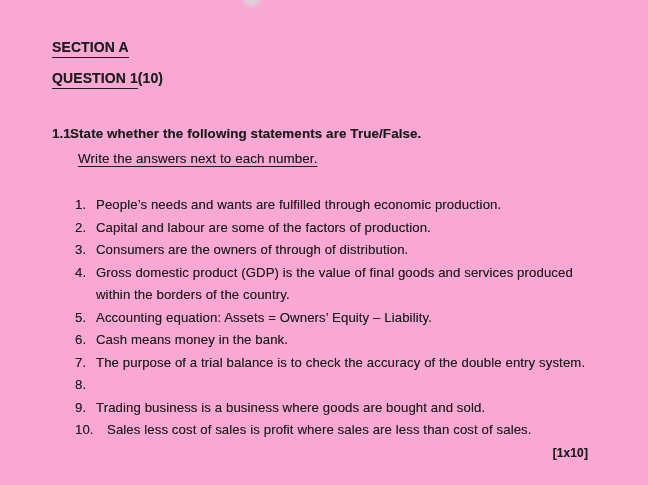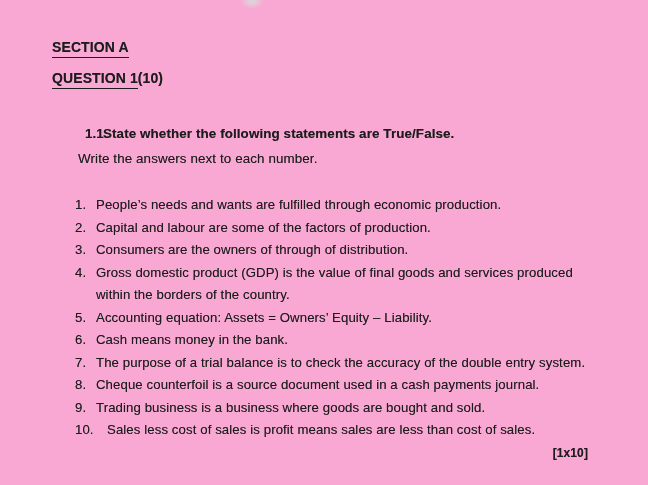--- a/index.html
+++ b/index.html
@@ -54,27 +54,27 @@
     position: absolute;
     left: 52px;
     top: 126px;
     display: flex;
     font-weight: bold;
     font-size: 13.4px;
   }
   .instruction-num {
     width: 18px;
     flex: none;
-    margin-left: 33px;
   }
   .write-line {
     position: absolute;
     left: 78px;
     top: 151px;
     font-size: 13.4px;
+    text-decoration: underline;
     text-underline-offset: 3px;
     text-decoration-thickness: 1.2px;
   }
   .statements {
     position: absolute;
     left: 0;
     top: 194px;
     width: 648px;
   }
   .stmt {
@@ -151,27 +151,26 @@
       <div class="stmt">
         <span class="num">6.</span>
         <span class="txt">Cash means money in the bank.</span>
       </div>
       <div class="stmt">
         <span class="num">7.</span>
         <span class="txt">The purpose of a trial balance is to check the accuracy of the double entry system.</span>
       </div>
       <div class="stmt">
         <span class="num">8.</span>
-        <span class="txt">Cheque counterfoil is a source document used in a cash payments journal.</span>
       </div>
       <div class="stmt">
         <span class="num">9.</span>
         <span class="txt">Trading business is a business where goods are bought and sold.</span>
       </div>
       <div class="stmt outdent">
         <span class="num">10.</span>
-        <span class="txt">Sales less cost of sales is profit means sales are less than cost of sales.</span>
+        <span class="txt">Sales less cost of sales is profit where sales are less than cost of sales.</span>
       </div>
     </div>
 
   <div class="total-marks">[1x10]</div>
 
 </div>
 
 </body></html>

